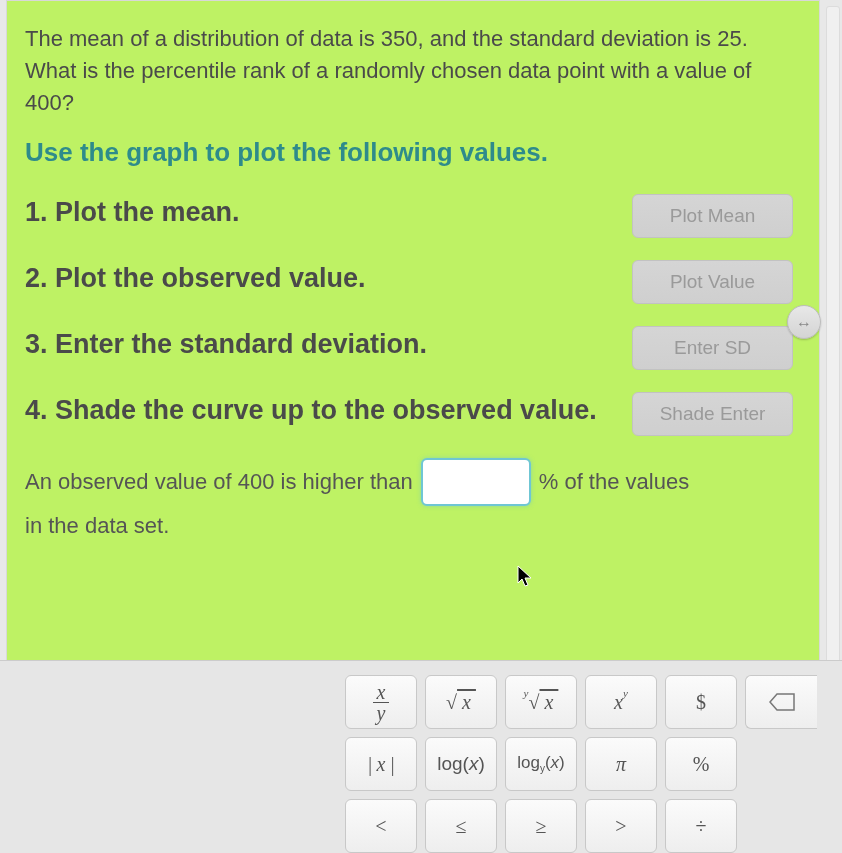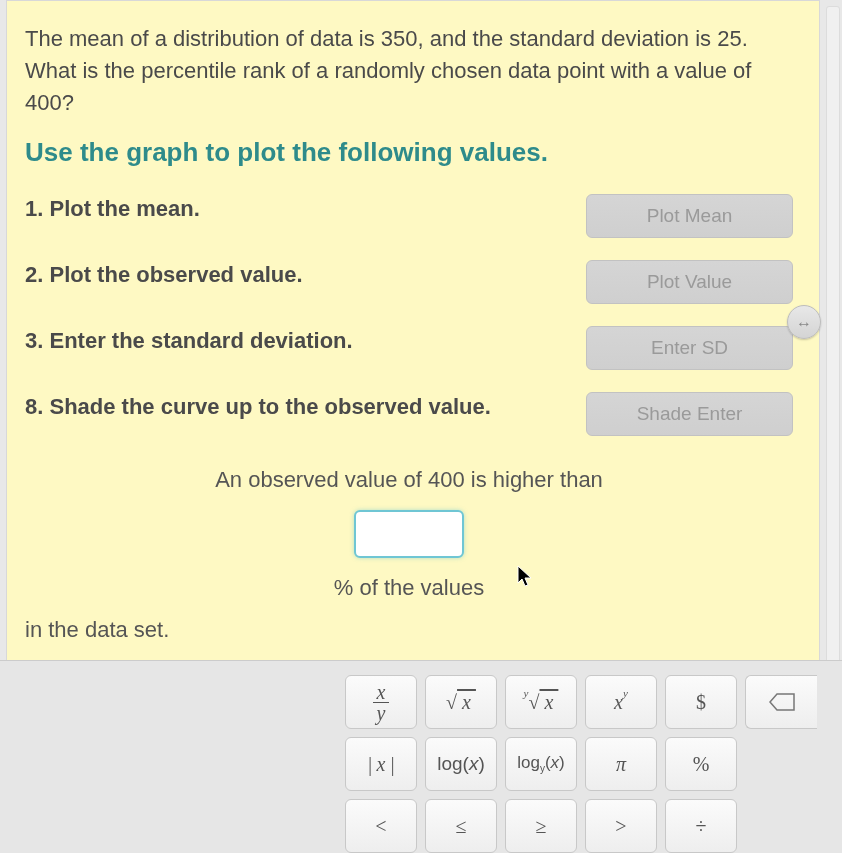--- a/index.html
+++ b/index.html
@@ -5,21 +5,21 @@
   * { box-sizing: border-box; margin: 0; padding: 0; }
   body {
     font-family: "Segoe UI", Tahoma, Geneva, Verdana, sans-serif;
     background: #e8e8e8;
     width: 842px;
     height: 853px;
     overflow: hidden;
     position: relative;
   }
   .page {
-    background: #fef9c3;
+    background: #bef264;
     border: 1px solid #d8d8d8;
     position: absolute;
     top: 0; left: 6px; right: 22px; bottom: 0;
     padding: 22px 26px 0 18px;
     color: #454545;
   }
   .question-text {
     font-size: 22px;
     color: #4a4a4a;
     line-height: 1.45;
@@ -32,49 +32,48 @@
     margin-bottom: 26px;
   }
   .step-row {
     display: flex;
     align-items: flex-start;
     justify-content: space-between;
     margin-bottom: 22px;
     gap: 12px;
   }
   .step-label {
-    font-size: 22px;
+    font-size: 27px;
     font-weight: 700;
     color: #4a4a4a;
     flex: 1;
     line-height: 1.4;
   }
   .action-btn {
     background: linear-gradient(#d5d5d5,#cfcfcf);
     border: 1px solid #c2c2c2;
     border-radius: 6px;
     color: #9a9a9a;
     font-size: 19px;
     padding: 10px 8px;
-    width: 207px;
+    width: 161px;
     text-align: center;
     font-family: inherit;
   }
   .answer-section {
     margin-top: 12px;
   }
   .answer-line {
     font-size: 22px;
     color: #555;
     display: flex;
     align-items: center;
     flex-wrap: wrap;
     gap: 8px;
     line-height: 2.0;
-    flex-direction: column;
   }
   .answer-input {
     border: 2px solid #6fc6d4;
     border-radius: 6px;
     width: 110px;
     height: 48px;
     font-size: 20px;
     padding: 4px 8px;
     background: #fff;
     outline: none;
@@ -174,21 +173,21 @@
     <div class="step-label">2. Plot the observed value.</div>
     <button class="action-btn">Plot Value</button>
   </div>
 
   <div class="step-row">
     <div class="step-label">3. Enter the standard deviation.</div>
     <button class="action-btn">Enter SD</button>
   </div>
 
   <div class="step-row">
-    <div class="step-label">8. Shade the curve up to the observed value.</div>
+    <div class="step-label">4. Shade the curve up to the observed value.</div>
     <button class="action-btn">Shade Enter</button>
   </div>
 
   <div class="answer-section">
     <div class="answer-line">
       <span>An observed value of 400 is higher than</span>
       <input class="answer-input" type="text" value="" style="">
       <span>% of the values</span>
     </div>
     <div class="answer-tail">in the data set.</div>

